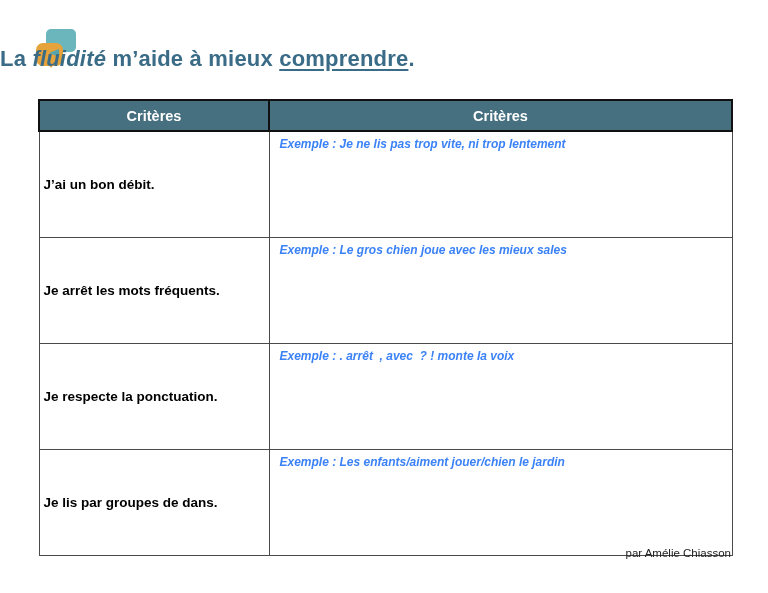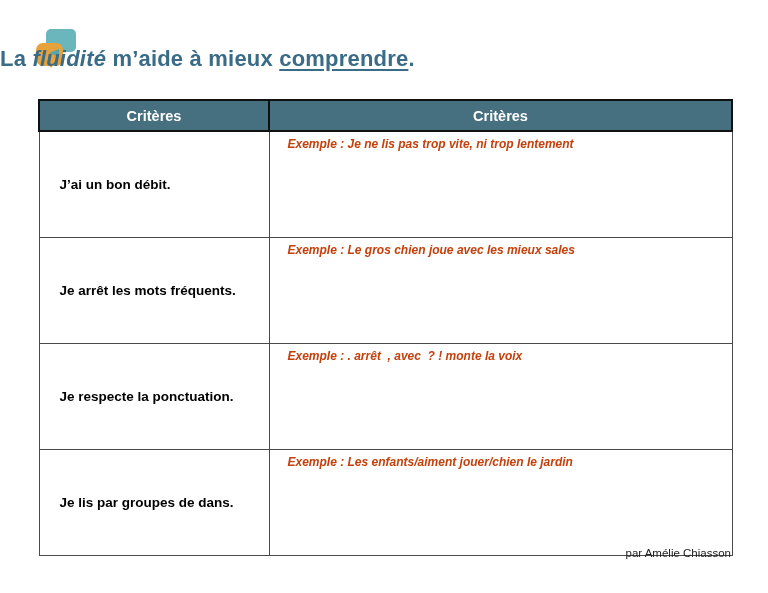--- a/index.html
+++ b/index.html
@@ -65,25 +65,25 @@
     background: #46707f; color: #ffffff;
     font-size: 14.5px; font-weight: bold;
     height: 27px; border: 2px solid #111111;
     vertical-align: middle;
   }
   table.criteria td {
     border: 1px solid #4a4a4a; background: #ffffff;
   }
   td.critere-cell {
     vertical-align: middle; font-weight: bold; font-size: 13.5px;
-    color: #000000; padding-left: 20px; height: 103px;
+    color: #000000; padding-left: 4px; height: 103px;
   }
   td.detail-cell {
     vertical-align: top; font-weight: bold; font-style: italic;
-    font-size: 12px; color: #c2410c; padding: 5px 18px;
+    font-size: 12px; color: #3b82f6; padding: 5px 10px;
     white-space: pre-wrap;
   }
 
   
   .credit {
     position: absolute; right: 37px; top: 547px;
     font-size: 11.5px; color: #222222; text-align: right;
   }
 </style>
 </head>

